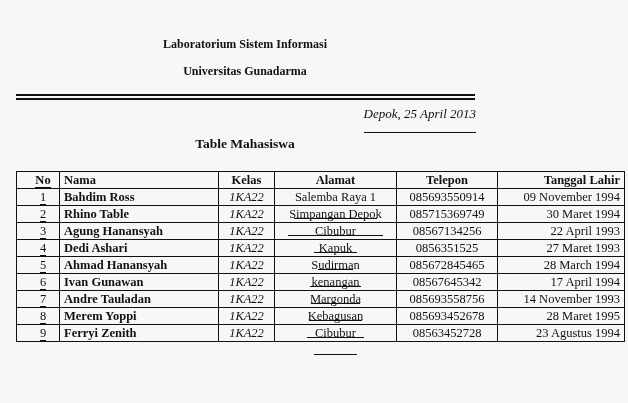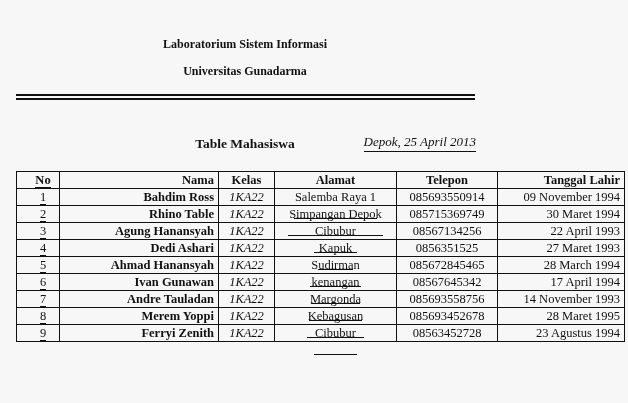--- a/index.html
+++ b/index.html
@@ -6,30 +6,30 @@
   body{width:628px;height:403px;background:#f7f7f7;position:relative;overflow:hidden;
        font-family:"DejaVu Serif","Liberation Serif",serif;color:#111;}
   .title{position:absolute;left:0;width:490px;text-align:center;font-weight:bold;font-size:12px;
          font-family:"Liberation Serif","DejaVu Serif",serif;}
   #t1{top:37px;}
   #t2{top:64px;}
   .rule{position:absolute;left:16px;width:459px;height:1.6px;background:#111;}
   #r1{top:94px;}
   #r2{top:98px;}
   #date{position:absolute;top:106px;right:152px;font-style:italic;font-size:13px;
-        font-family:"Liberation Serif","DejaVu Serif",serif;border-bottom:1.6px solid #111;padding-bottom:1px;margin-top:28px;}
+        font-family:"Liberation Serif","DejaVu Serif",serif;border-bottom:1.6px solid #111;padding-bottom:10px;}
   #tabletitle{position:absolute;top:136px;left:0;width:490px;text-align:center;font-weight:bold;font-size:13.5px;
               font-family:"Liberation Serif","DejaVu Serif",serif;}
   table{position:absolute;left:16px;top:171px;border-collapse:collapse;
         font-family:"Liberation Serif","DejaVu Serif",serif;font-size:12.5px;}
   td,th{border:1.2px solid #111;padding:0 4px;height:16px;line-height:16px;white-space:nowrap;}
   th{font-weight:bold;}
   .c-no{width:24px;text-align:center;padding-left:14px;}
   .c-no span{border-bottom:1.2px solid #111;}
-  .c-nama{width:150px;text-align:right;font-weight:bold;}
+  .c-nama{width:150px;text-align:left;font-weight:bold;}
   .c-kelas{width:47px;text-align:center;font-style:italic;}
   .c-alamat{width:113px;text-align:center;}
   .c-alamat span{border-bottom:1.4px solid #111;padding:14px 1px;}
   .c-tel{width:92px;text-align:center;}
   .c-tgl{width:118px;text-align:right;}
 </style>
 </head>
 <body>
 
 <div id="t1" class="title">Laboratorium Sistem Informasi</div>

